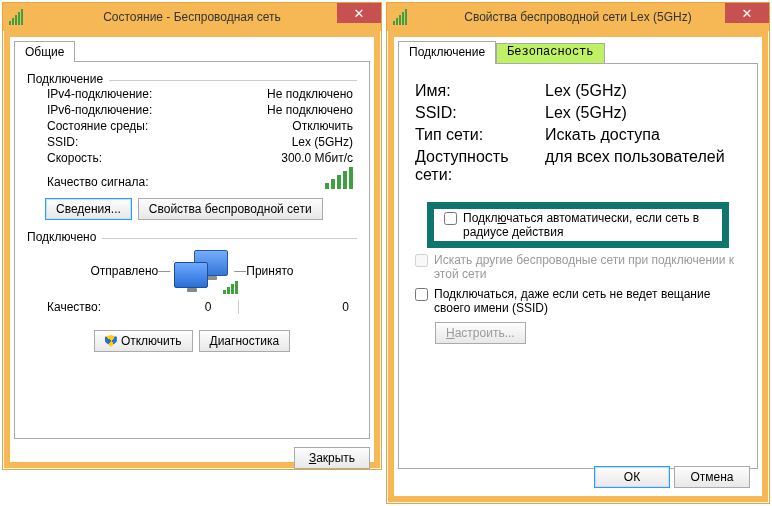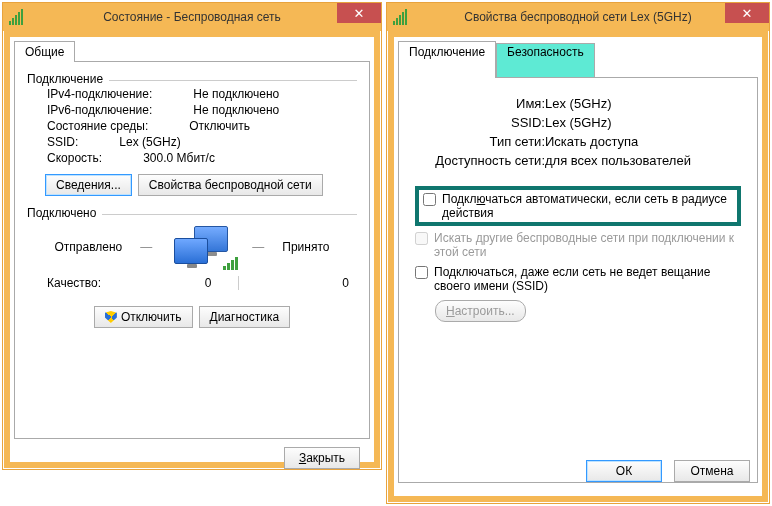--- a/index.html
+++ b/index.html
@@ -69,37 +69,37 @@
   .tab {
     border:1px solid #aaa;
     border-bottom:none;
     padding: 3px 10px;
     background:#fff;
     font-size:12px;
     position:relative;
     z-index:2;
     cursor:pointer;
   }
-  .tab.inactive { background:#5eead4; border-bottom:1px solid #aaa; margin-top:2px; padding-top:1px; padding-bottom:18px;}
+  .tab.inactive { background:#bef264; border-bottom:1px solid #aaa; margin-top:2px; padding-top:1px; padding-bottom:4px;font-family:Liberation Mono, monospace;}
   .tabbody {
     border:1px solid #aaa;
     margin: -1px 4px 0 4px;
     padding: 10px 12px 10px 12px;
     position:relative;
   }
   .win1 .tabbody { height: 378px; }
   .win2 .tabbody { height: 406px; }
 
   
   .group-title { font-size:12px; color:#000; }
   .group { margin-bottom: 6px; }
   .group .hdr { display:flex; align-items:center; gap:6px; }
   .group .hdr .line { flex:1; border-top:1px solid #ccc; position:relative; top:1px;}
 
-  .kv { display:flex; justify-content:flex-start; padding: 1px 4px 1px 20px; font-size:12px;gap:41px;}
+  .kv { display:flex; justify-content:space-between; padding: 1px 4px 1px 20px; font-size:12px;gap:41px;}
   .kv .k {}
   .kv .v {}
 
   .sigicon-big {
     display:inline-flex; align-items:flex-end; gap:2px;
     height:22px;
   }
   .sigicon-big .sigbar { width:4px; background:#3ea03e; }
   .sbg1{height:6px}.sbg2{height:10px}.sbg3{height:14px}.sbg4{height:18px}.sbg5{height:22px}
 
@@ -109,59 +109,59 @@
     padding: 2px 10px;
     font-size:12px;
     font-family:inherit;
     cursor:pointer;
     display:inline-flex;
     align-items:center;
     gap:4px;
     height:22px;
   }
   .btn.focus { border:1px solid #3399ff; box-shadow: inset 0 0 0 1px #bde2ff; }
-  .btn.disabled { color:#9a9a9a; cursor:default;border-radius:10px; }
+  .btn.disabled { color:#9a9a9a; cursor:default; }
 
   .shield {
     width:12px; height:12px; display:inline-block;
     background:
       conic-gradient(from 45deg, #2a6fd6 0 90deg, #ffcc00 90deg 180deg, #2a6fd6 180deg 270deg, #ffcc00 270deg 360deg);
     clip-path: polygon(50% 0, 100% 15%, 100% 55%, 50% 100%, 0 55%, 0 15%);
   }
 
-  .activity-row { display:flex; align-items:center; justify-content:center; gap:18px; margin:6px 0; }
+  .activity-row { display:flex; align-items:center; justify-content:center; margin:6px 0; }
   .monitors { position:relative; width:64px; height:42px; }
   .mon {
     position:absolute; width:34px; height:26px;
     background:linear-gradient(#6fa8ff,#2a6fd6);
     border:1px solid #1a4e9e;
     border-radius:2px;
   }
   .mon::after{
     content:""; position:absolute; left:12px; bottom:-5px; width:10px; height:4px; background:#888; border-radius:1px;
   }
   .mon.front{ left:4px; top:12px; z-index:2;}
   .mon.back{ left:24px; top:0; z-index:1; opacity:.95;}
   .mini-sig { position:absolute; right:-4px; bottom:-2px; display:flex; gap:1px; align-items:flex-end;}
   .mini-sig span{ width:3px; background:#3ea03e;}
   .ms1{height:4px}.ms2{height:7px}.ms3{height:10px}.ms4{height:13px}
 
   .sep-dash { border-left:1px solid #ccc; height:24px; }
 
   .footer-row { display:flex; gap:6px; justify-content:center; margin-top:16px; }
-  .close-row { display:flex; justify-content:flex-end; margin:8px 14px 0 0; }
+  .close-row { display:flex; justify-content:flex-end; margin:8px 4px 0 0; }
 
   
-  .formrow { display:flex; padding:2px 0 2px 4px; font-size:13px;text-align:right;}
+  .formrow { display:flex; padding:2px 0 2px 4px; font-size:16px;}
   .formrow .lbl { width:130px; }
   .chk-row { display:flex; align-items:flex-start; gap:6px; padding:3px 4px; font-size:12px; }
-  .chk-row.framed { border:4px solid #0f766e; padding:2px 4px; margin:2px 4px;}
+  .chk-row.framed { border:7px solid #0f766e; padding:2px 10px; margin:2px 16px;}
   .chk-row.disabled { color:#9a9a9a; }
   .chk-row input { margin:1px 0 0 0; }
-  .okcancel { position:absolute; right:12px; bottom:14px; display:flex; gap:12px; }
+  .okcancel { position:absolute; right:12px; bottom:8px; display:flex; gap:4px; }
   .btn.wide { min-width:76px; justify-content:center; }
   .btn.ok { border:1px solid #3399ff; box-shadow: inset 0 0 0 1px #bde2ff; }
 
   u.ul { text-decoration: underline; }
 </style>
 </head>
 <body>
 
 <div class="window win1">
   <div class="titlebar">
@@ -202,20 +202,30 @@
               <span class="v">Отключить</span>
             </div>
           <div class="kv">
               <span class="k">SSID:</span>
               <span class="v">Lex (5GHz)</span>
             </div>
           <div class="kv">
               <span class="k">Скорость:</span>
               <span class="v">300.0 Мбит/с</span>
             </div>
+          <div class="kv" style="align-items:flex-end;">
+            <span class="k">Качество сигнала:</span>
+            <span class="v sigicon-big">
+              <span class="sigbar sbg1"></span>
+                <span class="sigbar sbg2"></span>
+                <span class="sigbar sbg3"></span>
+                <span class="sigbar sbg4"></span>
+                <span class="sigbar sbg5"></span>
+            </span>
+          </div>
           <div style="padding:8px 0 4px 18px; display:flex; gap:6px;">
             <button class="btn focus">
                 <span>Сведения...</span>
               </button>
             <button class="btn">
                 <span>Свойства беспроводной сети</span>
               </button>
           </div>
         </div>
 

